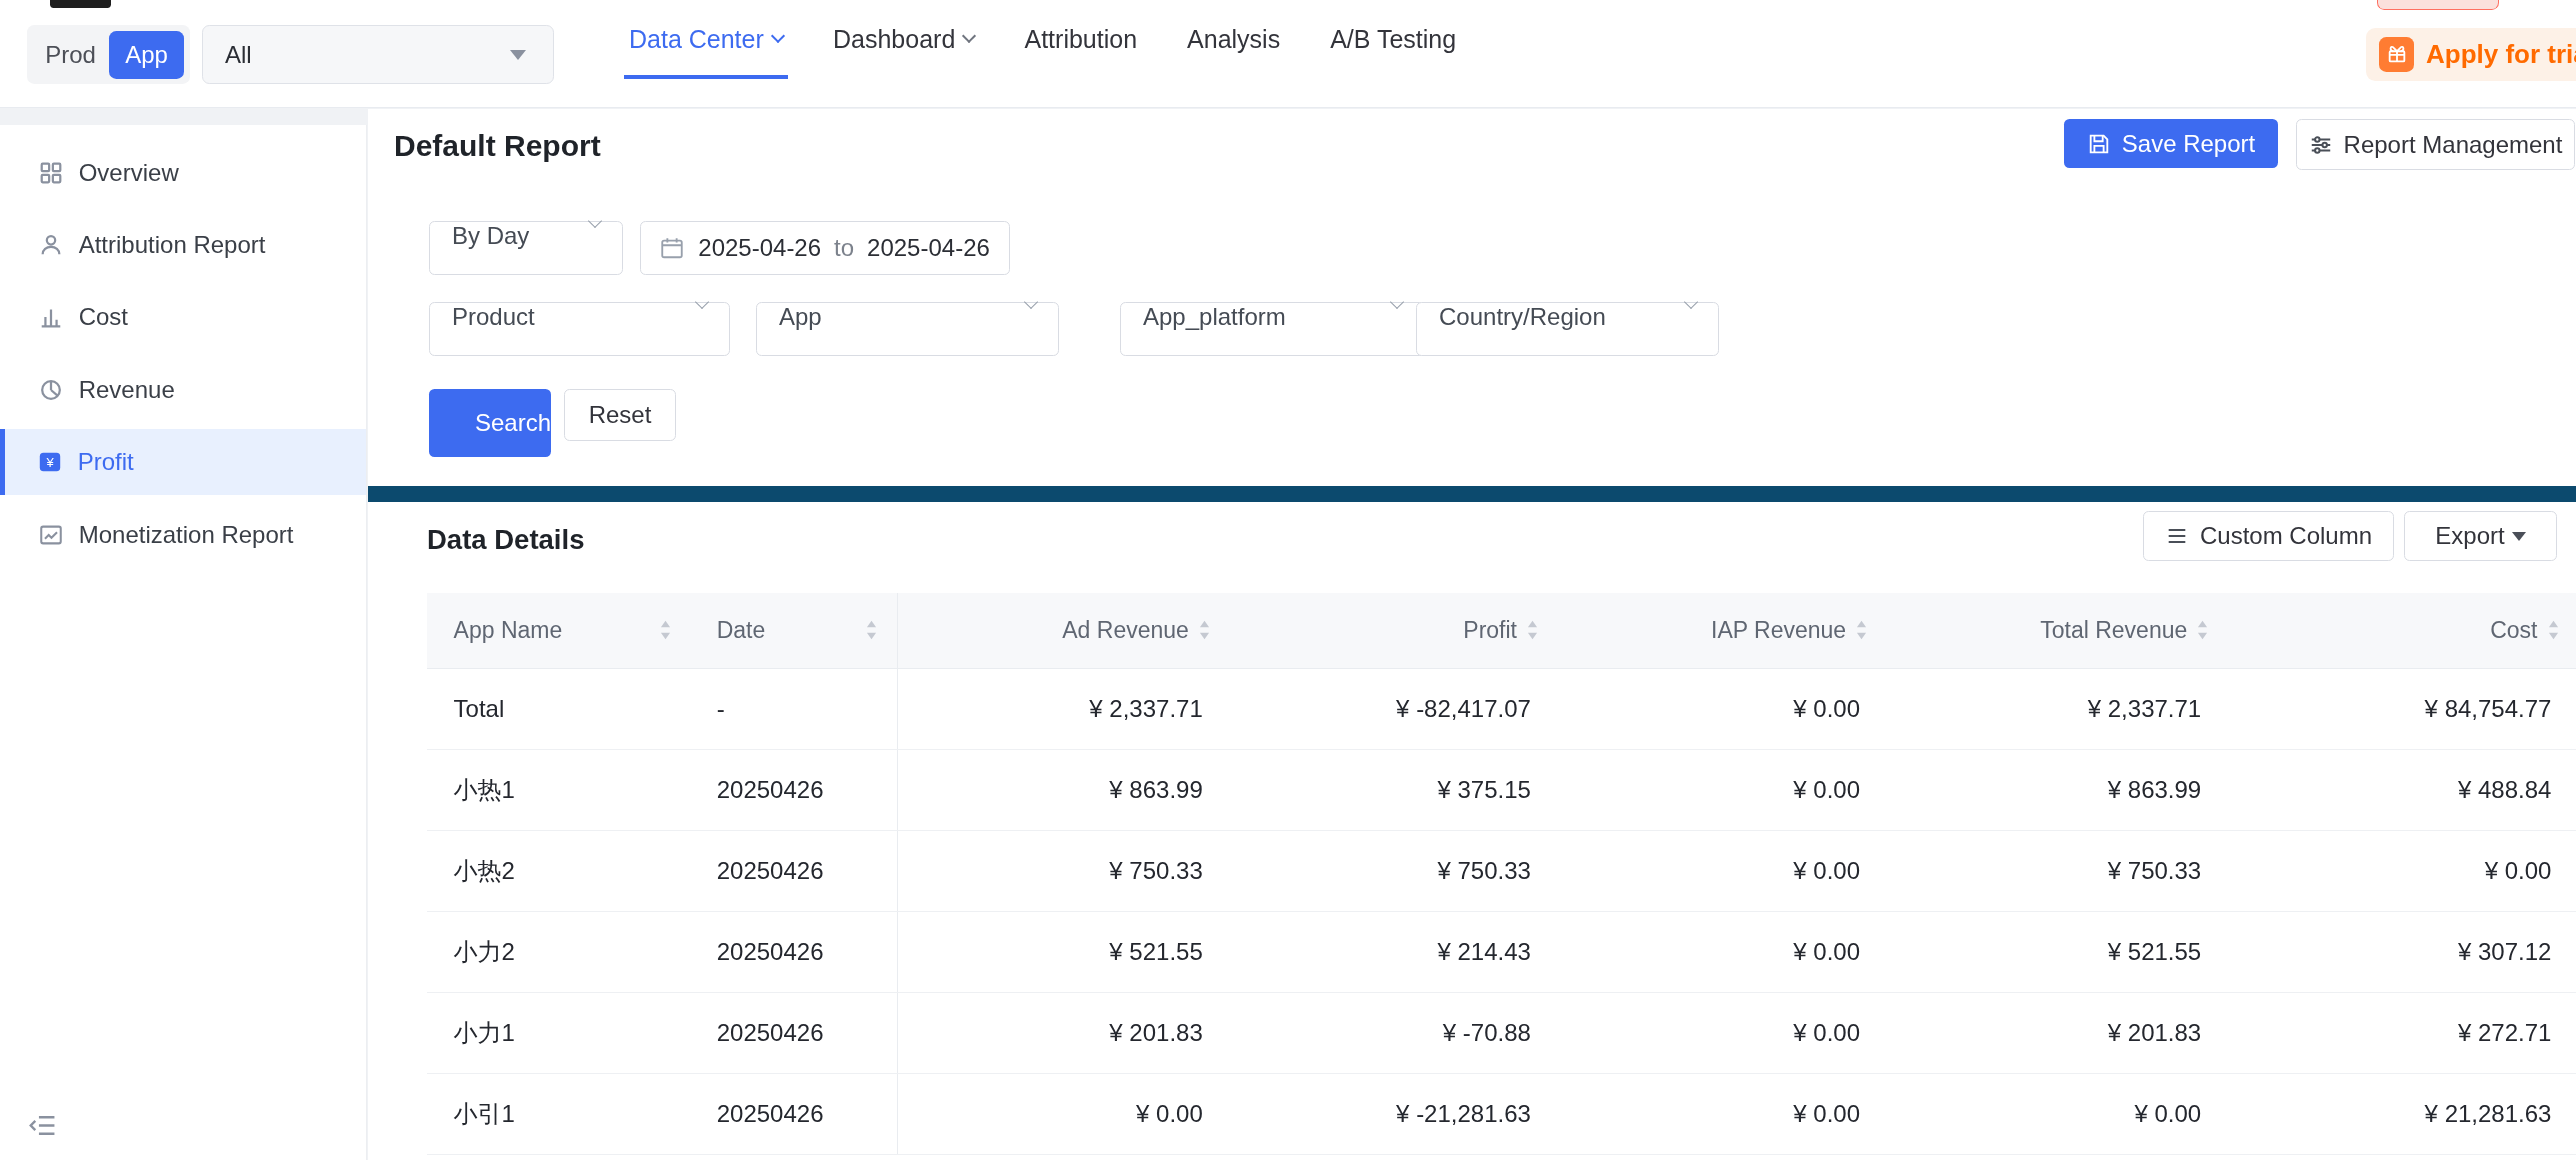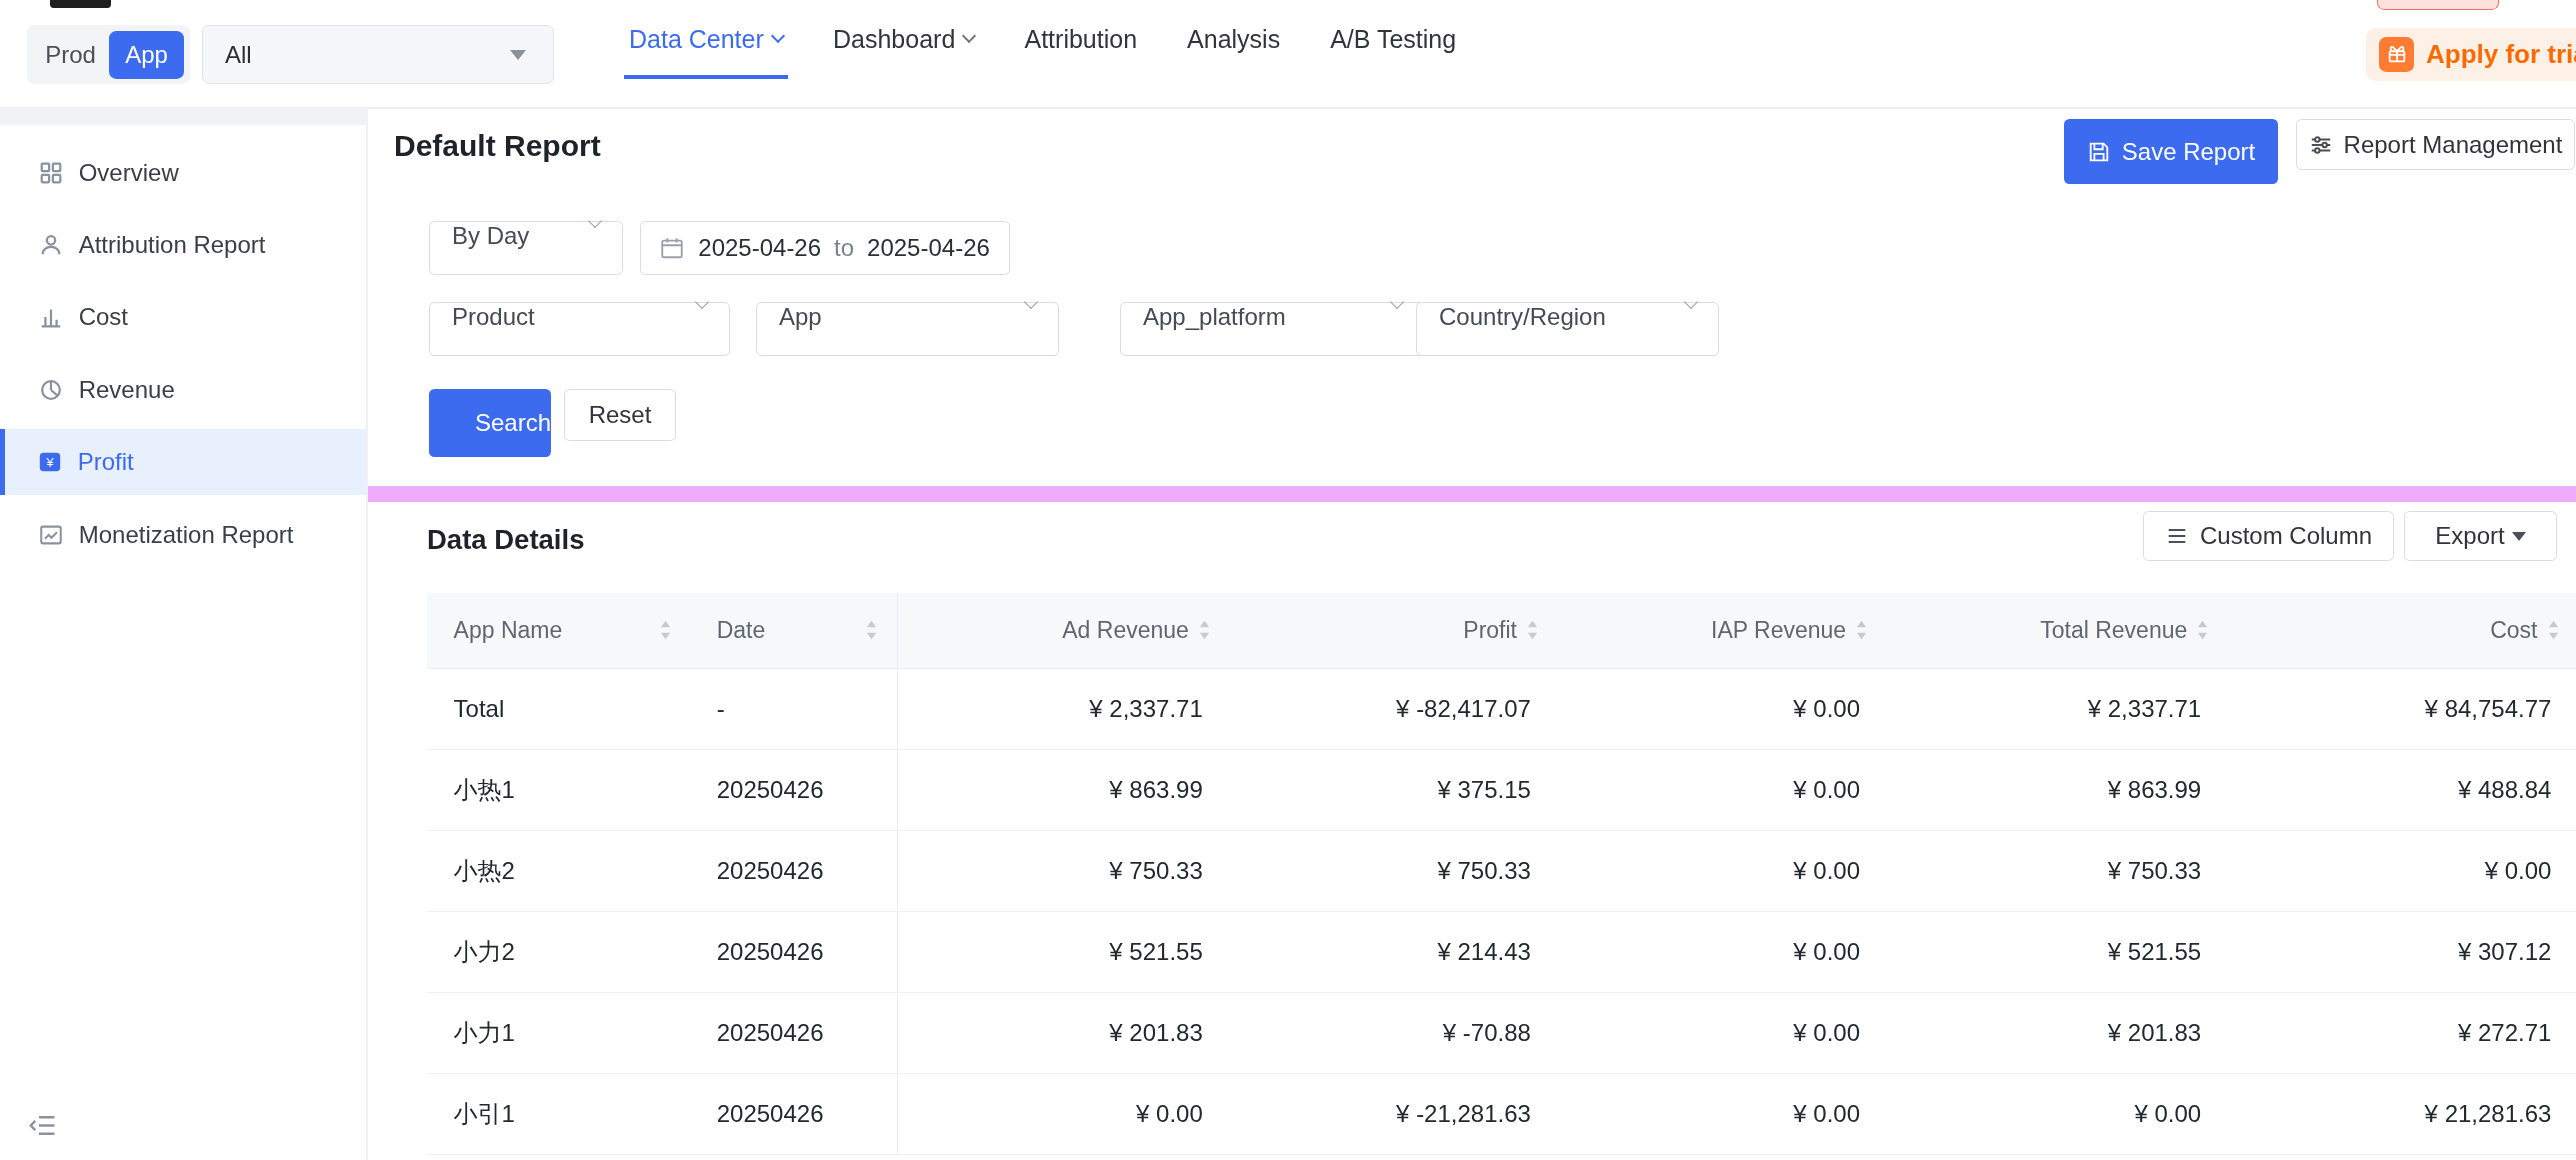--- a/index.html
+++ b/index.html
@@ -29,33 +29,33 @@
 
   
   .sidebar { position:absolute; top:109px; left:0; width:367px; bottom:0; background:#fff; border-right:0.9px solid #eceef1; display:flex; flex-direction:column; padding-top:14.7px; gap:6.4px;margin-top:16px; }
   .side-item { height:66px; display:flex; align-items:center; gap:14.7px; padding-left:38px; font-size:24px; color:#3a3f47; cursor:pointer; flex:none; }
   .side-item .sicon { width:26px; height:26px; color:#8a919f; flex:none; display:flex; }
   .side-item.active { background:#e8f0fe; border-left:5.5px solid #3d6bf0; padding-left:32px; color:#3d6bf0; }
   .side-item.active .sicon { color:#3d6bf0; }
   .collapse { position:absolute; left:27.5px; bottom:20px; width:31px; height:31px; color:#8a919f; cursor:pointer; }
 
   
-  .main { position:absolute; top:109px; left:368px; right:0; bottom:0; background:#f0abfc; }
+  .main { position:absolute; top:109px; left:368px; right:0; bottom:0; background:#0c4a6e; }
   .card { position:absolute; background:#fff; }
   .card1 { top:0; left:0; right:0; height:377px; }
   .card2 { top:393px; left:0; right:0; height:825px; }
 
   .page-title { position:absolute; left:26px; top:20px; font-size:30px; font-weight:bold; color:#1f2329; }
   .section-title { position:absolute; left:59px; top:22px; font-size:27.5px; font-weight:bold; color:#1f2329; }
 
   .btn { display:flex; align-items:center; justify-content:center; gap:11px; border-radius:5.5px; font-size:24px; cursor:pointer; white-space:nowrap; }
   .btn-primary { background:#3d6bf0; color:#fff; }
   .btn-plain { background:#fff; color:#33343b; border:0.9px solid #d9dce3; }
 
-  .save-btn { position:absolute; left:1696px; top:10px; width:214px; height:65px; }
+  .save-btn { position:absolute; left:1696px; top:10px; width:214px; height:49px; }
   .mgmt-btn { position:absolute; left:1928px; top:10px; width:279px; height:51px; }
 
   .select { background:#fff; border:0.9px solid #d9dce3; border-radius:5.5px; display:flex; align-items:flex-start; padding:0 22px; font-size:24px; color:#454b54; cursor:pointer; position:absolute; height:54px; }
   .select .grow { flex:1; }
   .select .chev { width:10px; height:10px; border-right:1.8px solid #98a0ac; border-bottom:1.8px solid #98a0ac; transform:rotate(45deg); margin-top:-6.4px; flex:none; }
   .sel-byday { left:61px; top:112px; width:194px; }
   .sel-product { left:61px; top:193px; width:301px; }
   .sel-app { left:388px; top:193px; width:303px; }
   .sel-platform { left:752px; top:193px; width:305px; }
   .sel-country { left:1048px; top:193px; width:303px; }

